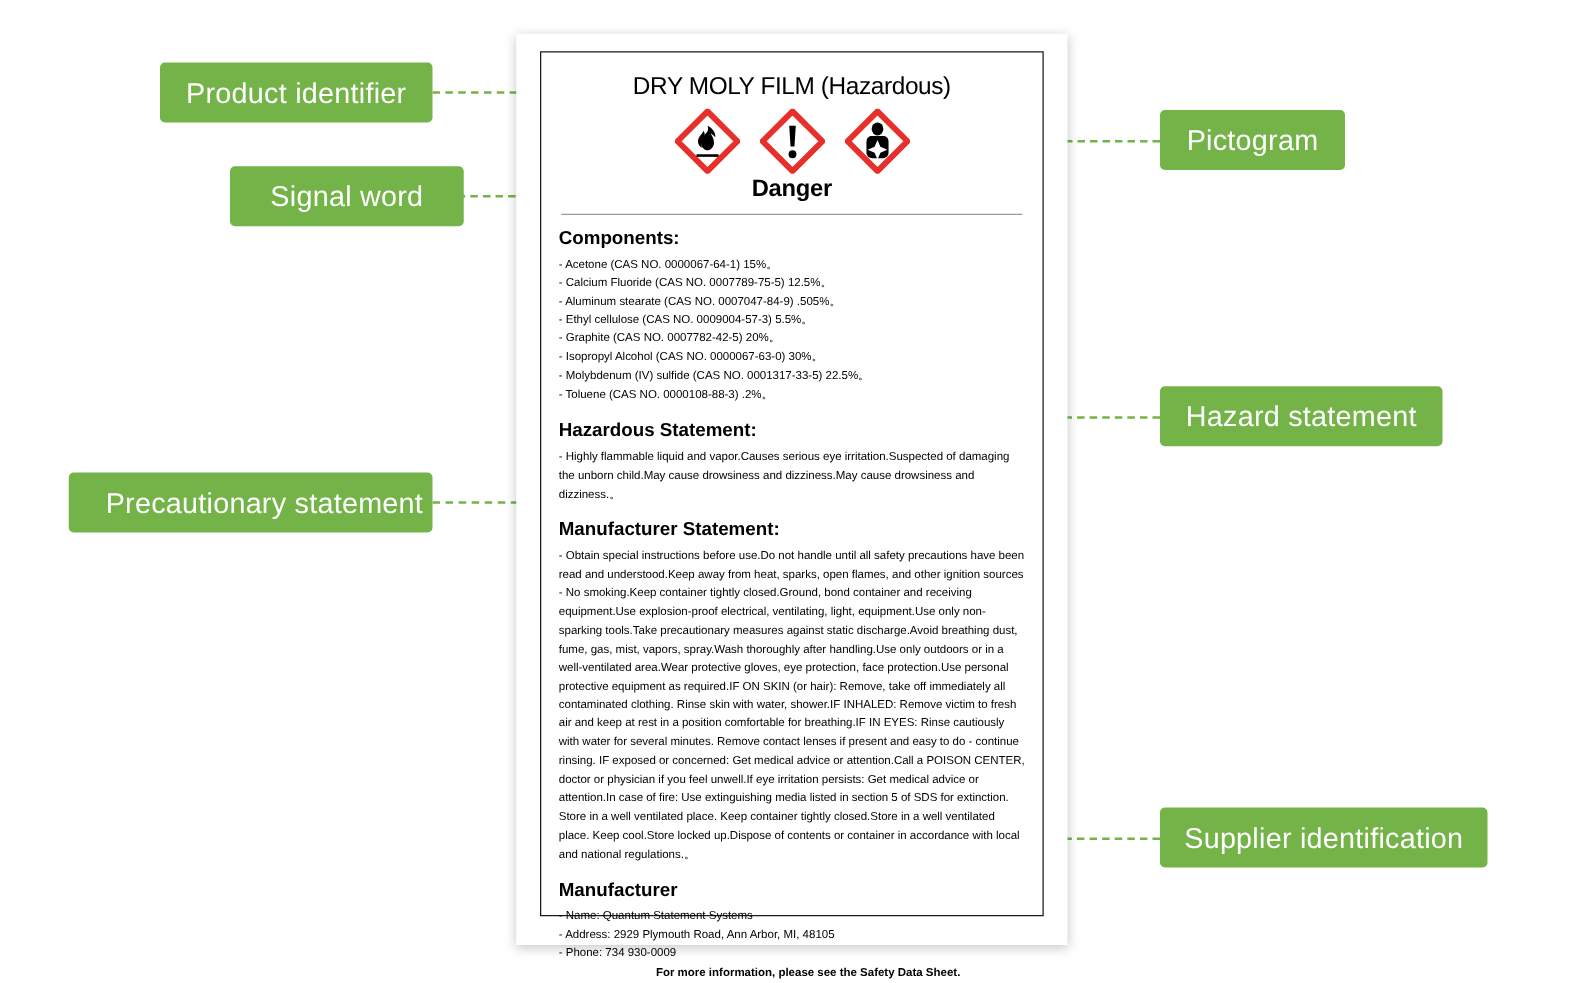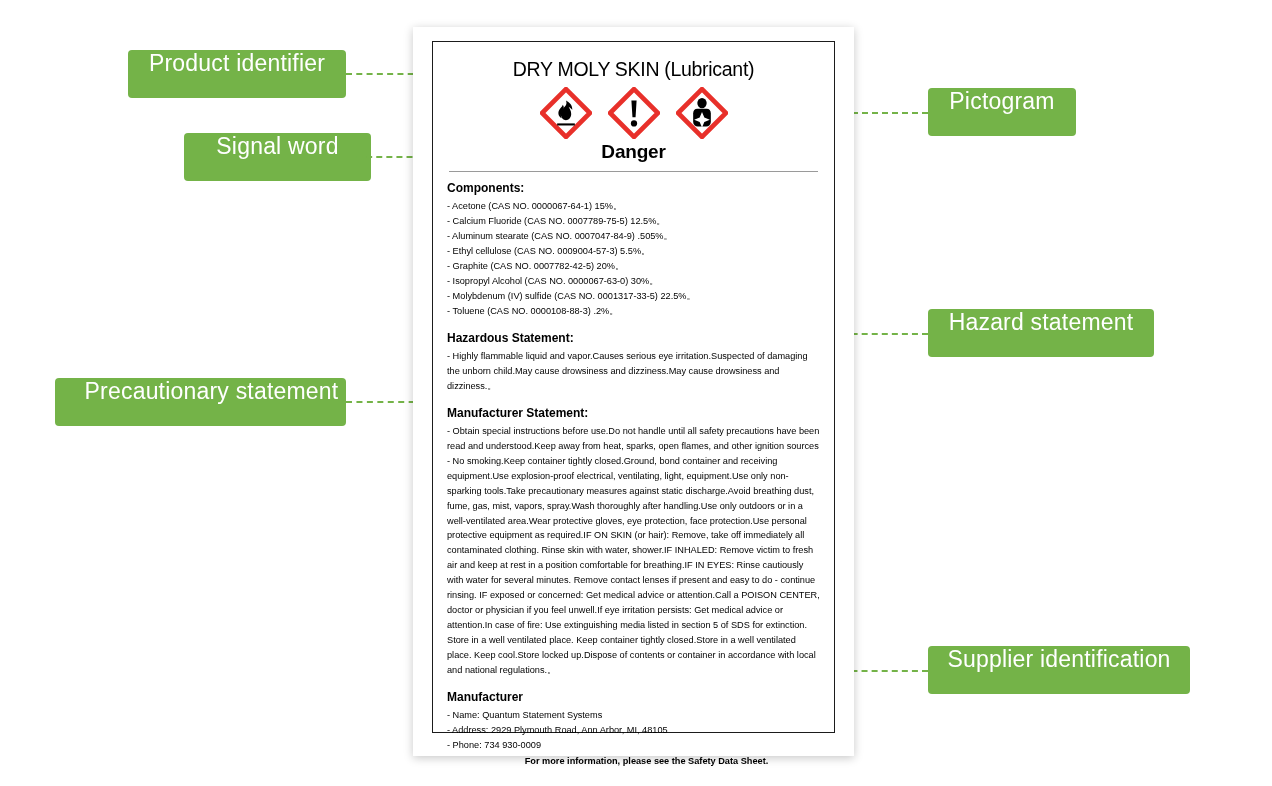--- a/index.html
+++ b/index.html
@@ -15,21 +15,21 @@
     position: relative;
   }
 
   
   .callout {
     position: absolute;
     background: #74b348;
     color: #ffffff;
     border-radius: 4px;
     display: flex;
-    align-items: flex-start;
+    align-items: center;
     justify-content: center;
     font-size: 23px;
     font-weight: 400;
     letter-spacing: 0.2px;
     padding: 0 18px;
     height: 48px;
     box-sizing: border-box;
     white-space: nowrap;
   }
 
@@ -105,21 +105,21 @@
     letter-spacing: -0.2px;
   }
 
   .rule {
     border: none;
     border-top: 1px solid #9a9a9a;
     margin: 4px 2px 8px 2px;
   }
 
   .sec-head {
-    font-size: 12px;
+    font-size: 15px;
     font-weight: bold;
     color: #000;
     margin: 0 0 2px 0;
     line-height: 1.45;
   }
   .sec-body {
     font-size: 9.2px;
     color: #000;
     line-height: 1.62;
     margin: 0;
@@ -191,21 +191,21 @@
 <div class="dot" style="left:532px; top:327px;"></div>
 
 <div class="leader" style="left:529px; top:670px; width:399px;"></div>
 <div class="dot" style="left:521px; top:664px;"></div>
 
 <div class="page-card"></div>
 
 <div class="label-box">
   <div class="label-inner">
 
-    <div class="product-title">DRY MOLY SKIN (Lubricant)</div>
+    <div class="product-title">DRY MOLY FILM (Hazardous)</div>
 
     <div class="pictogram-row">
 
       <svg class="pictogram" viewBox="0 0 100 100">
         <polygon points="50,4 96,50 50,96 4,50" fill="#ffffff" stroke="#e8302a" stroke-width="9"></polygon>
         <g fill="#000000">
           <path d="M50 26c3 8-2 11-5 15-3 4-5 7-5 11 0 7 5 12 10 12s10-5 10-12c0-6-3-10-5-14 4 2 7 6 7 6 1-9-6-15-12-18z"></path>
           <path d="M44 34c-2 5-6 7-8 12-2 6 1 12 6 14-3-5-2-9 1-13 3-4 4-8 1-13z"></path>
           <rect x="33" y="70" width="34" height="4"></rect>
         </g>

